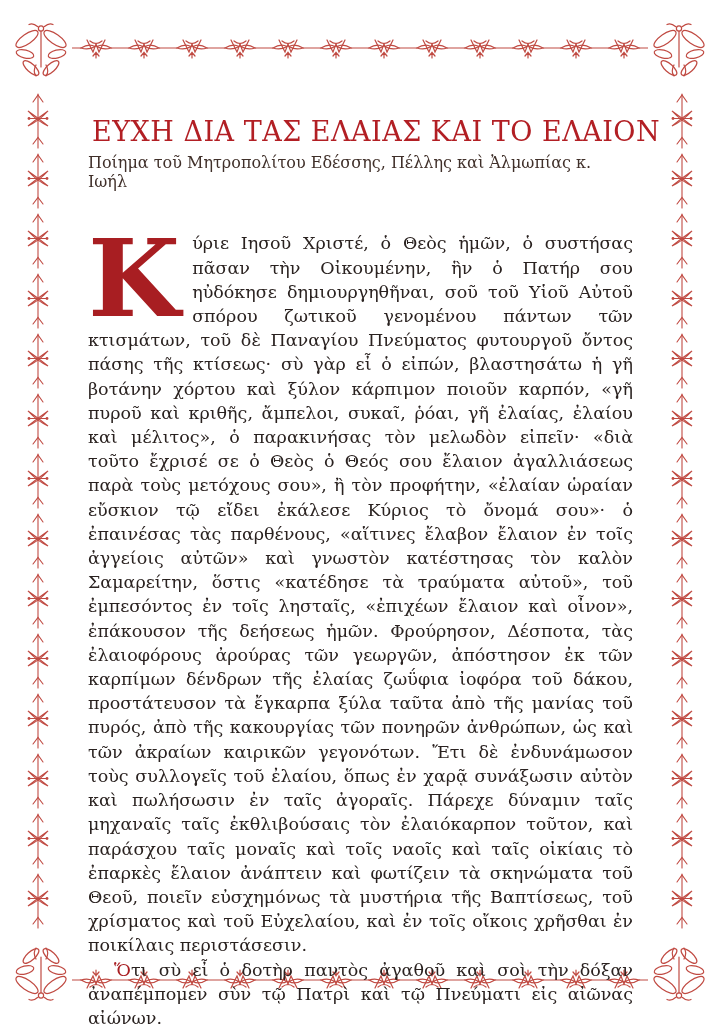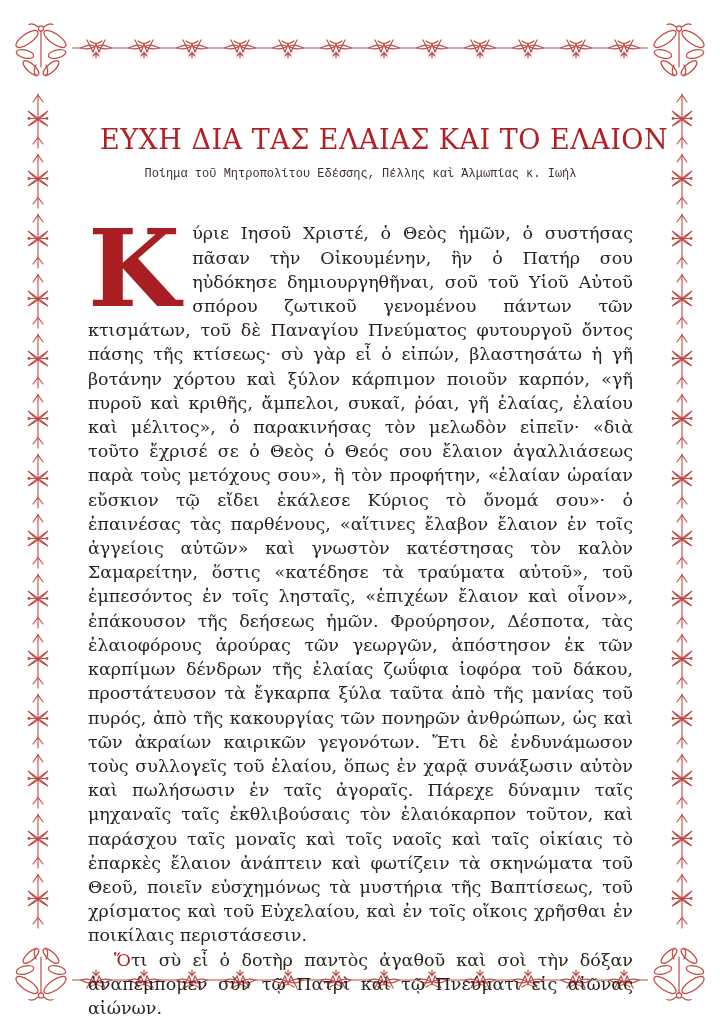--- a/index.html
+++ b/index.html
@@ -24,37 +24,35 @@
   #corner-bl { left: 13px;  top: 939px; transform: scaleY(-1); }
   #corner-br { left: 651px; top: 939px; transform: scale(-1,-1); }
   
   .content {
     position: absolute;
     left: 88px;
     width: 545px;
     top: 112px;
   }
   .doc-title {
-    margin: 12px;
+    margin: 4px;
     text-align: center;
     color: var(--title-red, #b21f24);
     font-size: 27px;
     font-weight: 400;
     letter-spacing: 0.5px;
     line-height: 1.15;
     white-space: nowrap;
   }
   .doc-subtitle {
     margin: 6px 0 0 0;
-    text-align: center;
     color: var(--subtitle-ink, #40302a);
-    font-size: 12px;
+    font-size: 16px;
     font-weight: 400;
     line-height: 1.2;
-    font-family: Liberation Mono, monospace;
   }
   .prayer-body {
     margin-top: 40px;
     color: var(--body-ink, #2a2220);
     font-size: 17.5px;
     line-height: 24.2px;
     text-align: justify;
   }
   .body-par { margin: 0; }
   .body-par + .body-par { text-indent: 26px; }

